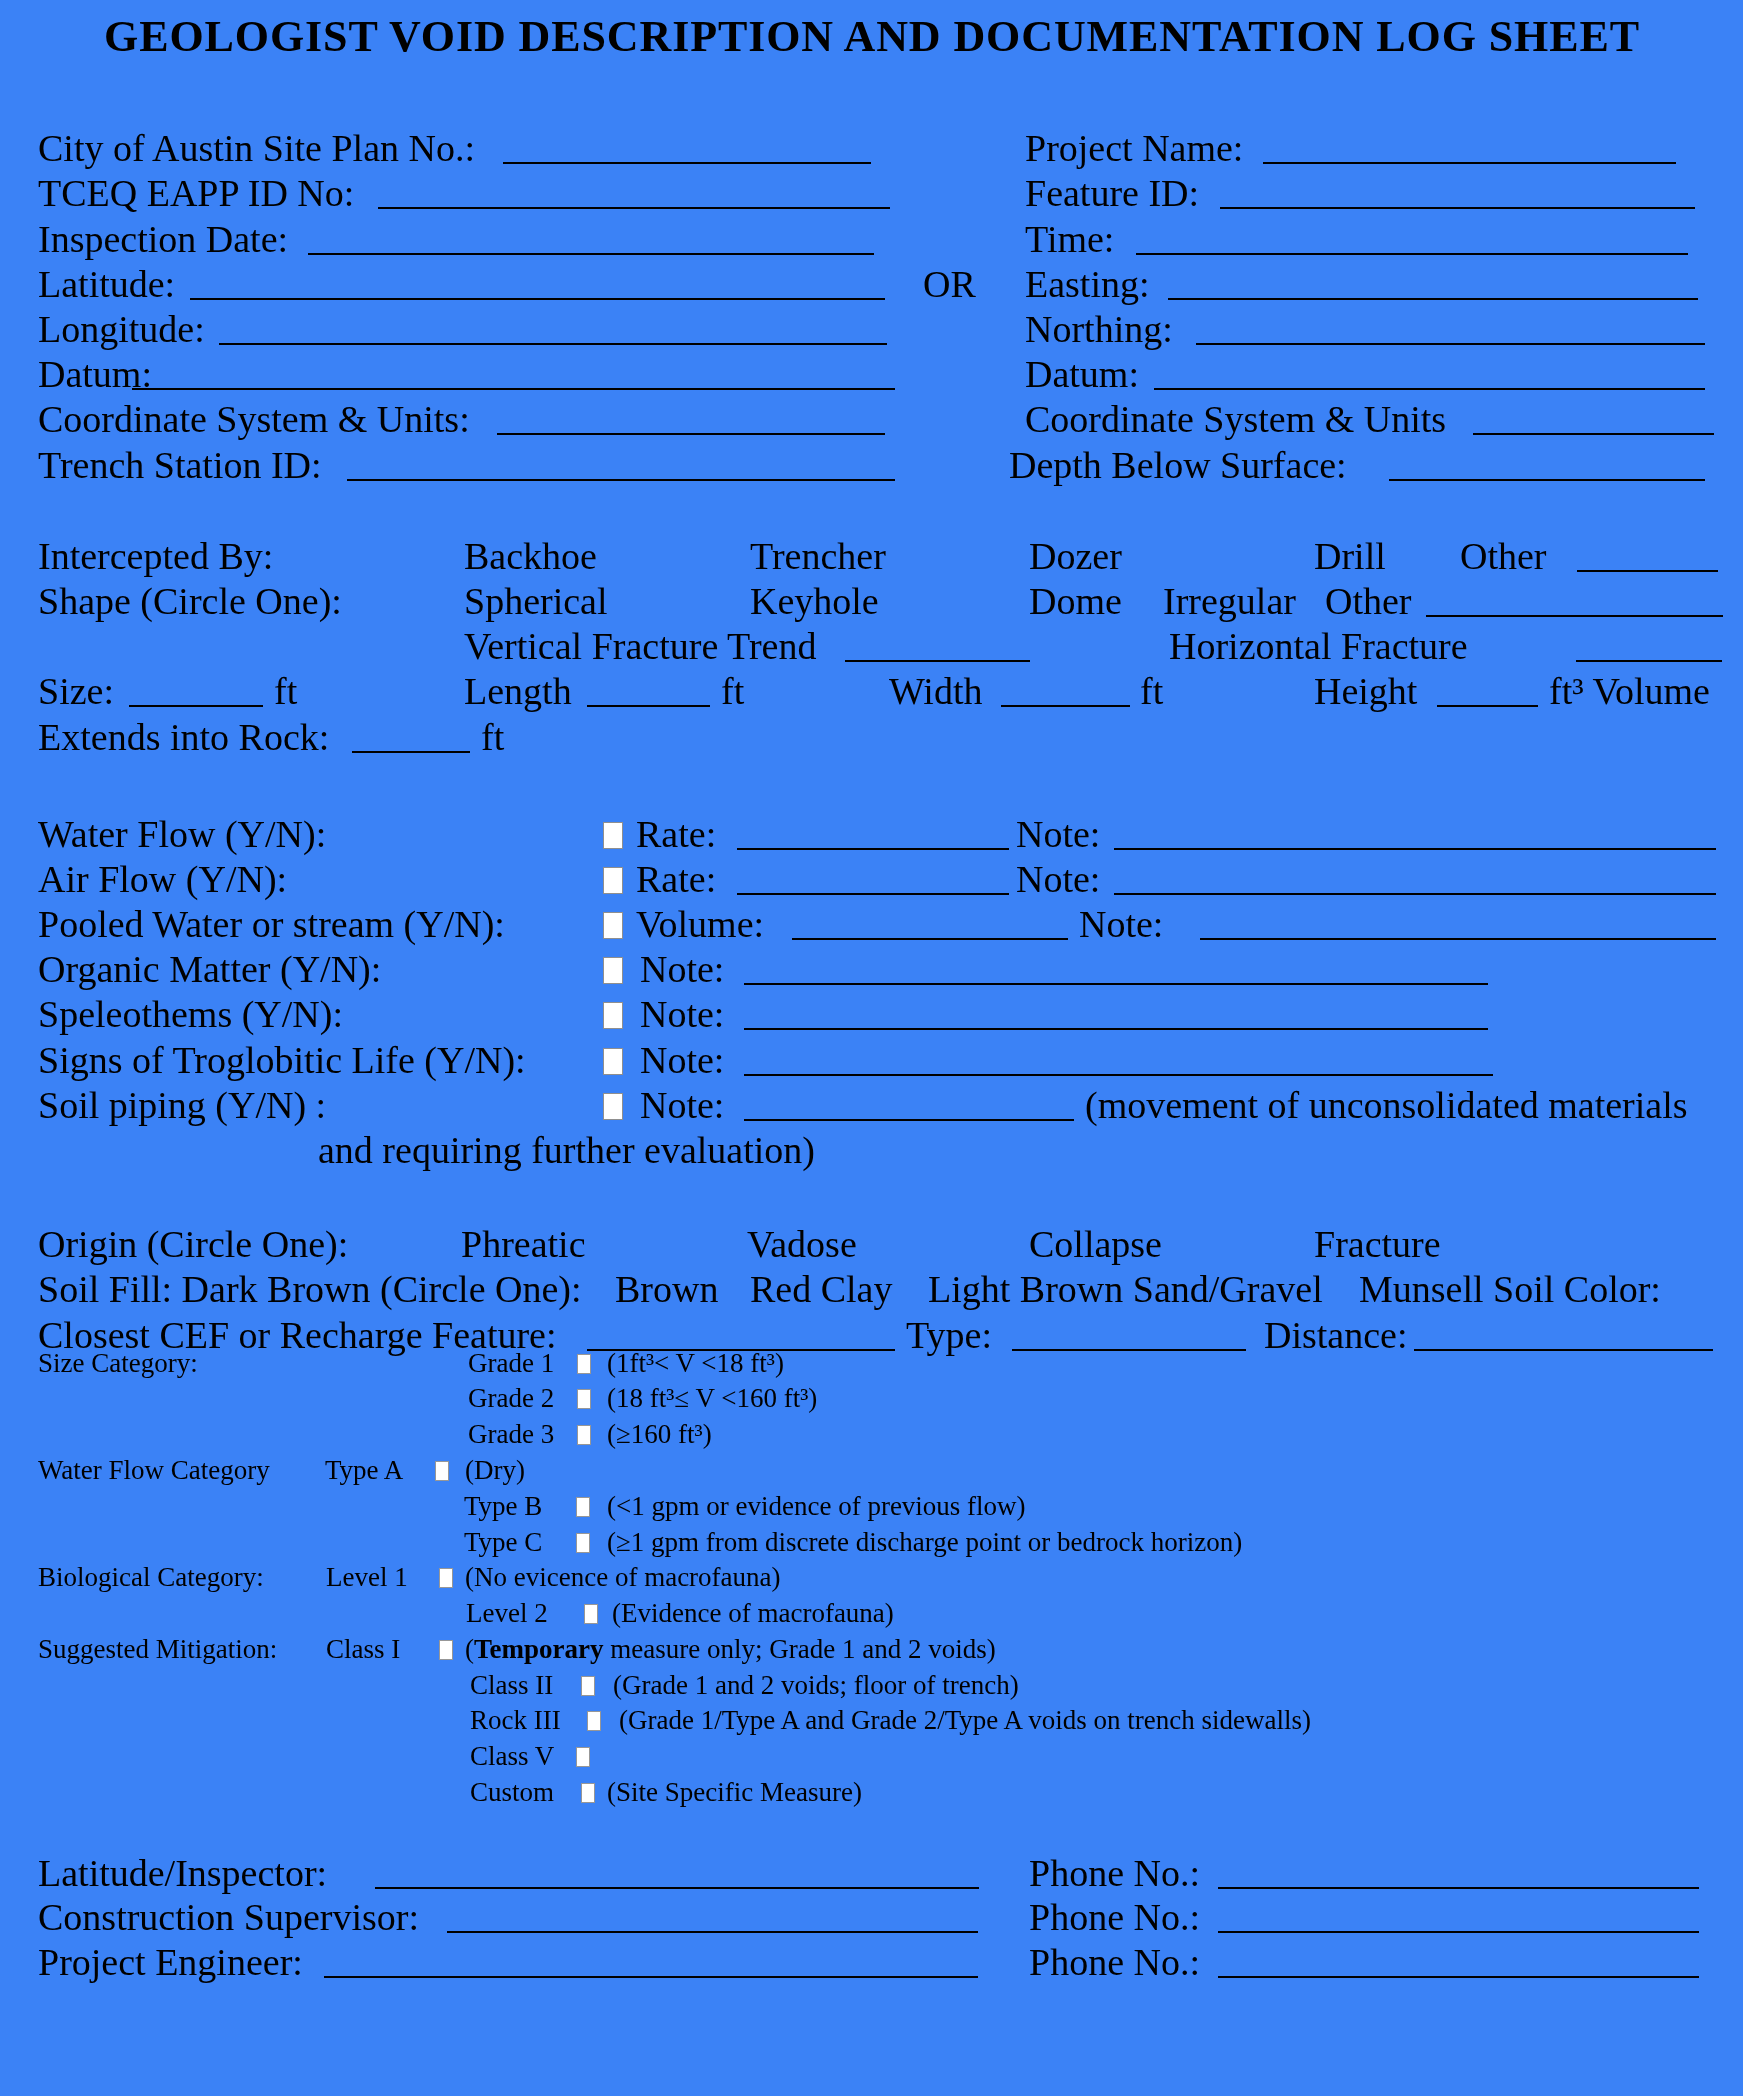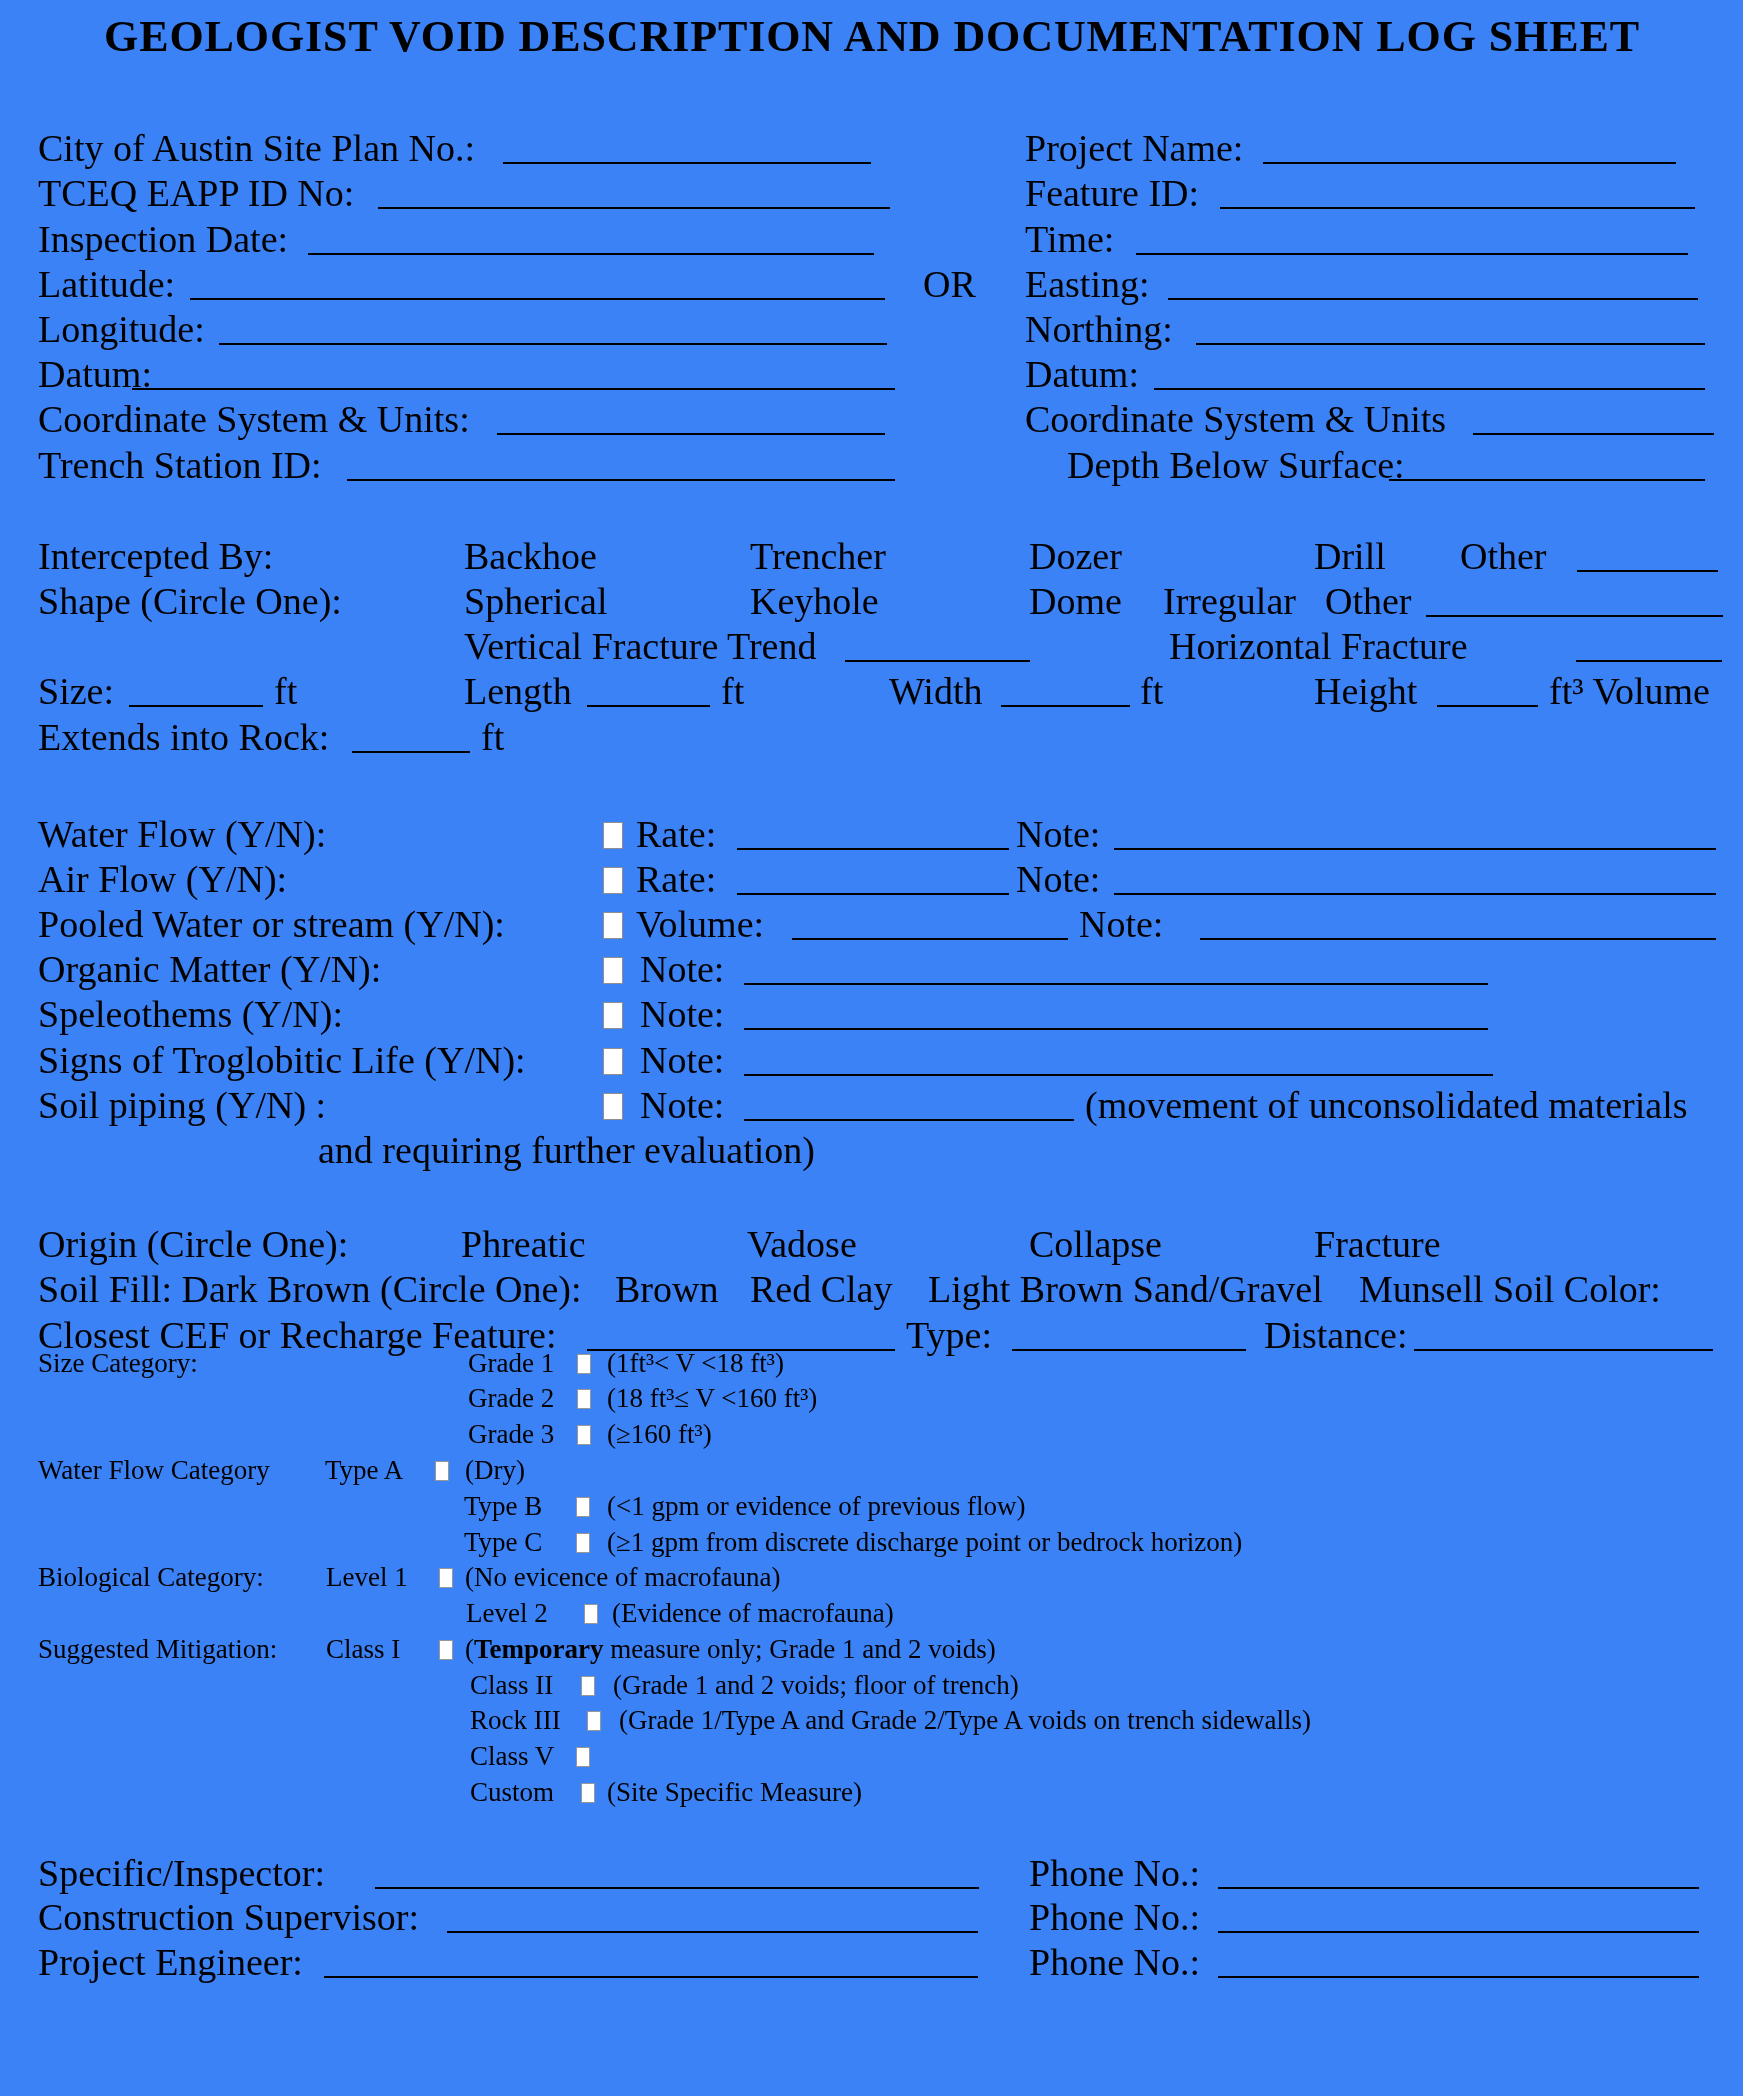--- a/index.html
+++ b/index.html
@@ -63,21 +63,21 @@
   </div>
   <div class="row" style="top:397px">
     <span class="tk" style="left:38px">Coordinate System &amp; Units:</span>
     <span class="ul" style="left:497px;width:388px"></span>
     <span class="tk" style="left:1025px">Coordinate System &amp; Units</span>
     <span class="ul" style="left:1473px;width:241px"></span>
   </div>
   <div class="row" style="top:443px">
     <span class="tk" style="left:38px">Trench Station ID:</span>
     <span class="ul" style="left:347px;width:548px"></span>
-    <span class="tk" style="left:1067px">Depth Below Surface:</span>
+    <span class="tk" style="left:1009px">Depth Below Surface:</span>
     <span class="ul" style="left:1389px;width:316px"></span>
   </div>
 
   <div class="row" style="top:534px">
     <span class="tk" style="left:38px">Intercepted By:</span>
     <span class="tk" style="left:464px">Backhoe</span>
     <span class="tk" style="left:750px">Trencher</span>
     <span class="tk" style="left:1029px">Dozer</span>
     <span class="tk" style="left:1314px">Drill</span>
     <span class="tk" style="left:1460px">Other</span>
@@ -257,21 +257,21 @@
     <span class="tk" style="left:470px">Class V</span>
     <span class="cbs" style="left:576px"></span>
   </div>
   <div class="rowsm" style="top:1774px">
     <span class="tk" style="left:470px">Custom</span>
     <span class="cbs" style="left:581px"></span>
     <span class="tk" style="left:607px">(Site Specific Measure)</span>
   </div>
 
   <div class="row" style="top:1851px">
-    <span class="tk" style="left:38px">Specific/Inspector:</span>
+    <span class="tk" style="left:38px">Latitude/Inspector:</span>
     <span class="ul" style="left:375px;width:604px"></span>
     <span class="tk" style="left:1029px">Phone No.:</span>
     <span class="ul" style="left:1218px;width:481px"></span>
   </div>
   <div class="row" style="top:1895px">
     <span class="tk" style="left:38px">Construction Supervisor:</span>
     <span class="ul" style="left:447px;width:531px"></span>
     <span class="tk" style="left:1029px">Phone No.:</span>
     <span class="ul" style="left:1218px;width:481px"></span>
   </div>

